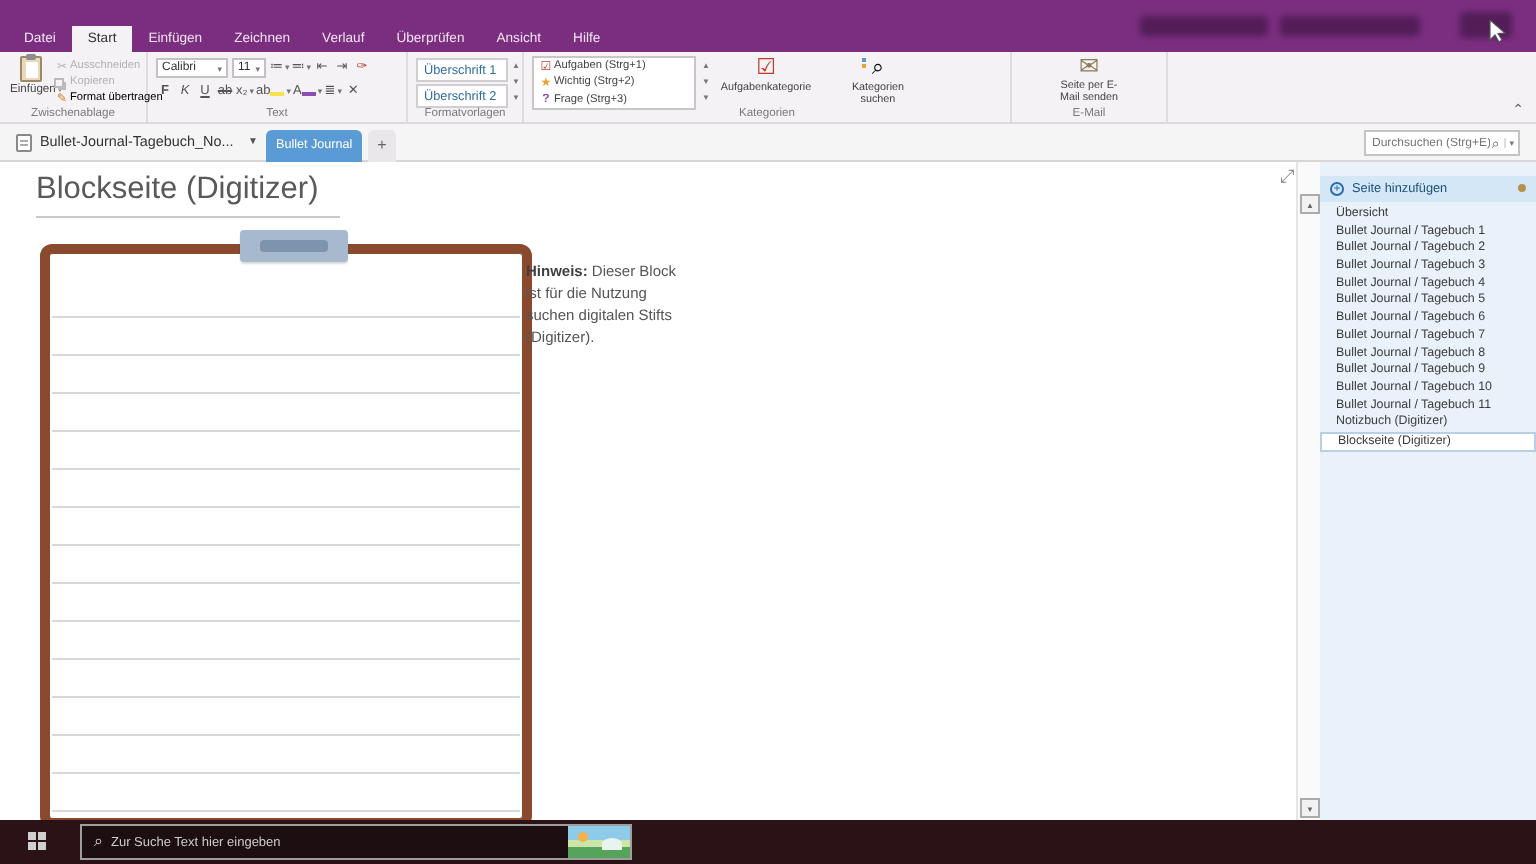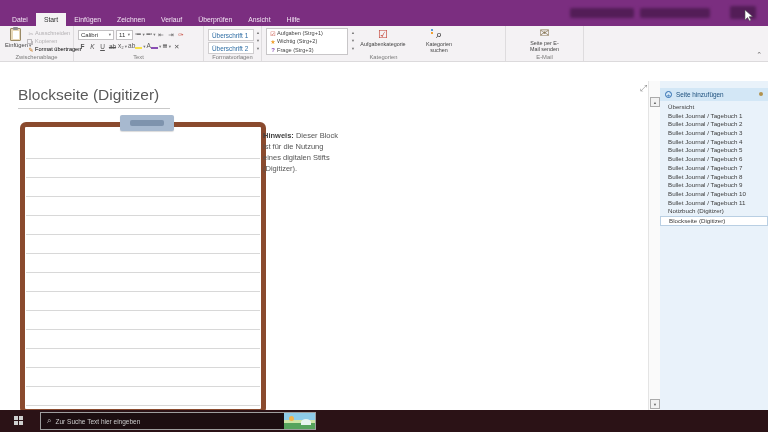--- a/index.html
+++ b/index.html
@@ -257,36 +257,48 @@
         <div class="envelope">✉</div>
         <div class="btext" style="font-size:5.4px;color:#444;line-height:6px">Seite per E-</div>
         <div class="btext" style="font-size:5.4px;color:#444;line-height:6px">Mail senden</div>
       </div>
       <div class="group-label">E-Mail</div>
     </div>
 
     <div class="collapse">⌃</div>
   </div>
 
+  <div class="navbar">
+    <div class="nb-book"></div>
+    <div class="nb-name">Bullet-Journal-Tagebuch_No...</div>
+    <div class="nb-dd">▼</div>
+    <div class="section-tab">Bullet Journal</div>
+    <div class="plus-tab">+</div>
+    <div class="nav-search">
+      <input placeholder="Durchsuchen (Strg+E)" style="">
+      <span class="mag">⌕</span>
+      <span class="dd">▾</span>
+    </div>
+  </div>
 
   <div class="canvas">
     <div class="page-title">Blockseite (Digitizer)</div>
     <div class="title-rule"></div>
 
     <div class="board">
       <div class="board-lines"></div>
       <div class="clamp">
         <div class="clamp-bar"></div>
       </div>
     </div>
 
     <div class="note">
       <div><b>Hinweis:</b><span> Dieser Block</span></div>
       <div>ist für die Nutzung</div>
-      <div>eines digitalen Stifts</div>
+      <div>suchen digitalen Stifts</div>
       <div>(Digitizer).</div>
     </div>
 
     <div class="expand-icon">⤢</div>
   </div>
 
   <div class="vscroll">
     <div class="sbox up">▲</div>
     <div class="sbox down">▼</div>
   </div>

